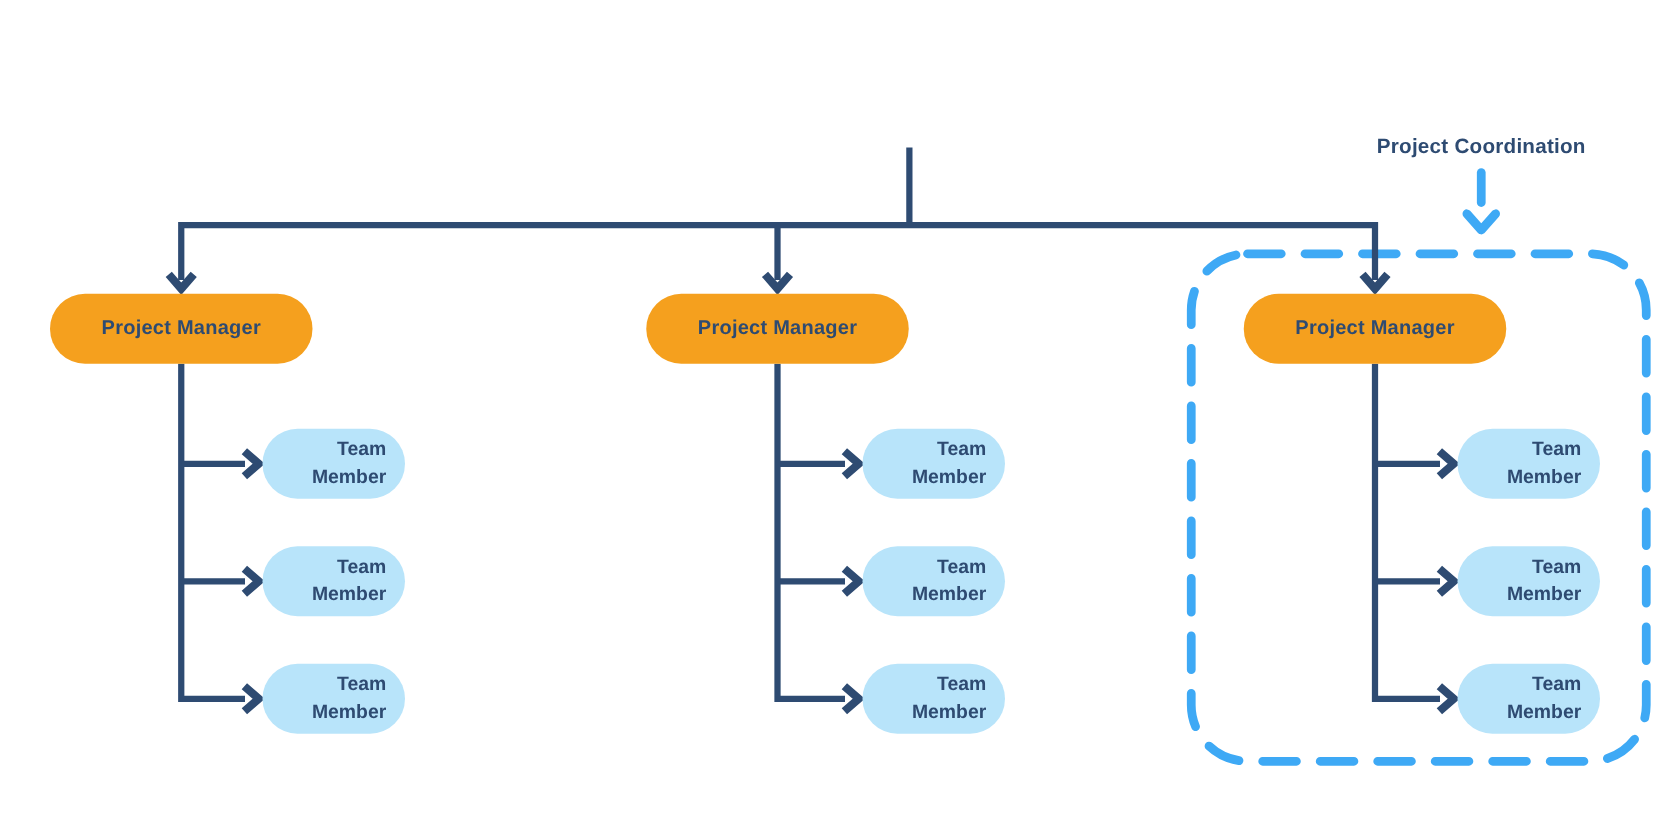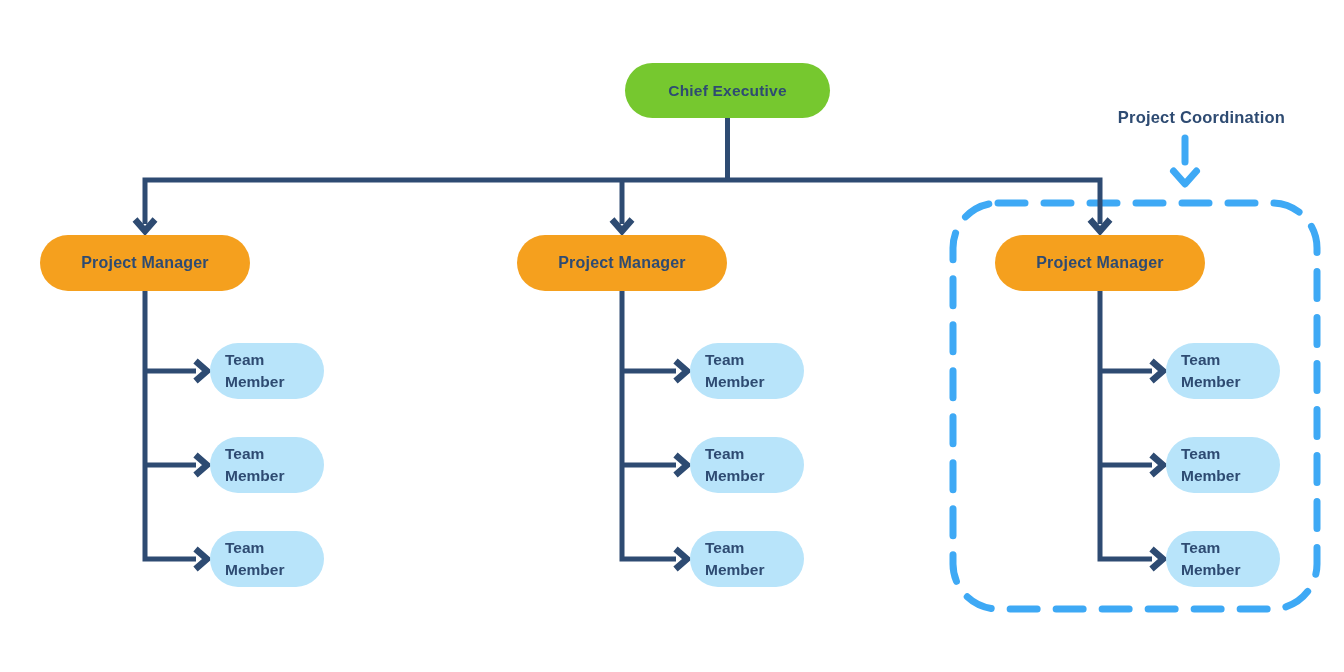--- a/index.html
+++ b/index.html
@@ -19,26 +19,26 @@
         font-weight:700;color:var(--connector);box-sizing:border-box;}
   .node.exec{left:625px;top:63px;width:205px;height:55px;border-radius:27.5px;
         background:var(--executive-fill);font-size:15.5px;letter-spacing:.2px;}
   .node.manager{width:210px;height:56px;border-radius:28px;top:235px;
         background:var(--manager-fill);font-size:16px;letter-spacing:.2px;}
   .node.manager.m1{left:40px;}
   .node.manager.m2{left:517px;}
   .node.manager.m3{left:995px;}
   .node.team{width:114px;height:56px;border-radius:28px;
         background:var(--team-fill);font-size:15.5px;}
-  .node.team .inner{width:84px;text-align:left;line-height:1.42;}
+  .node.team .inner{width:84px;text-align:right;line-height:1.42;}
   .col-a{left:210px;} .col-b{left:690px;} .col-c{left:1166px;}
   .row-1{top:343px;} .row-2{top:437px;} .row-3{top:531px;}
 
   .coord-label{position:absolute;left:1085px;top:108px;width:200px;
-        text-align:right;font-weight:700;font-size:16.5px;
+        text-align:center;font-weight:700;font-size:16.5px;
         color:var(--connector);letter-spacing:.2px;}
 
   .nav{stroke:var(--connector);stroke-width:5;fill:none;}
   .nav-arrow{stroke:var(--connector);stroke-width:6.5;fill:none;
         stroke-linejoin:miter;stroke-linecap:butt;}
   .zone{stroke:var(--coordination-accent);stroke-width:7;fill:none;
         stroke-dasharray:27 19;stroke-linecap:round;}
   .accent-shaft{stroke:var(--coordination-accent);stroke-width:7;
         stroke-linecap:round;fill:none;}
   .accent-head{stroke:var(--coordination-accent);stroke-width:7;fill:none;
@@ -74,21 +74,20 @@
     <path class="nav-arrow" d="M675.5 549 L687 559 L675.5 569"></path>
 
     <path class="nav" d="M1100 291 V559 H1152 M1100 371 H1152 M1100 465 H1152"></path>
     <path class="nav-arrow" d="M1151.5 361 L1163 371 L1151.5 381"></path>
     <path class="nav-arrow" d="M1151.5 455 L1163 465 L1151.5 475"></path>
     <path class="nav-arrow" d="M1151.5 549 L1163 559 L1151.5 569"></path>
   </svg>
 
   <div class="coord-label">Project Coordination</div>
 
-  <div class="node exec">Chief Executive</div>
 
   <div class="node manager m1">Project Manager</div>
   <div class="node manager m2">Project Manager</div>
   <div class="node manager m3">Project Manager</div>
 
   <div class="node team col-a row-1">
     <span class="inner">Team Member</span>
   </div>
   <div class="node team col-a row-2">
     <span class="inner">Team Member</span>

